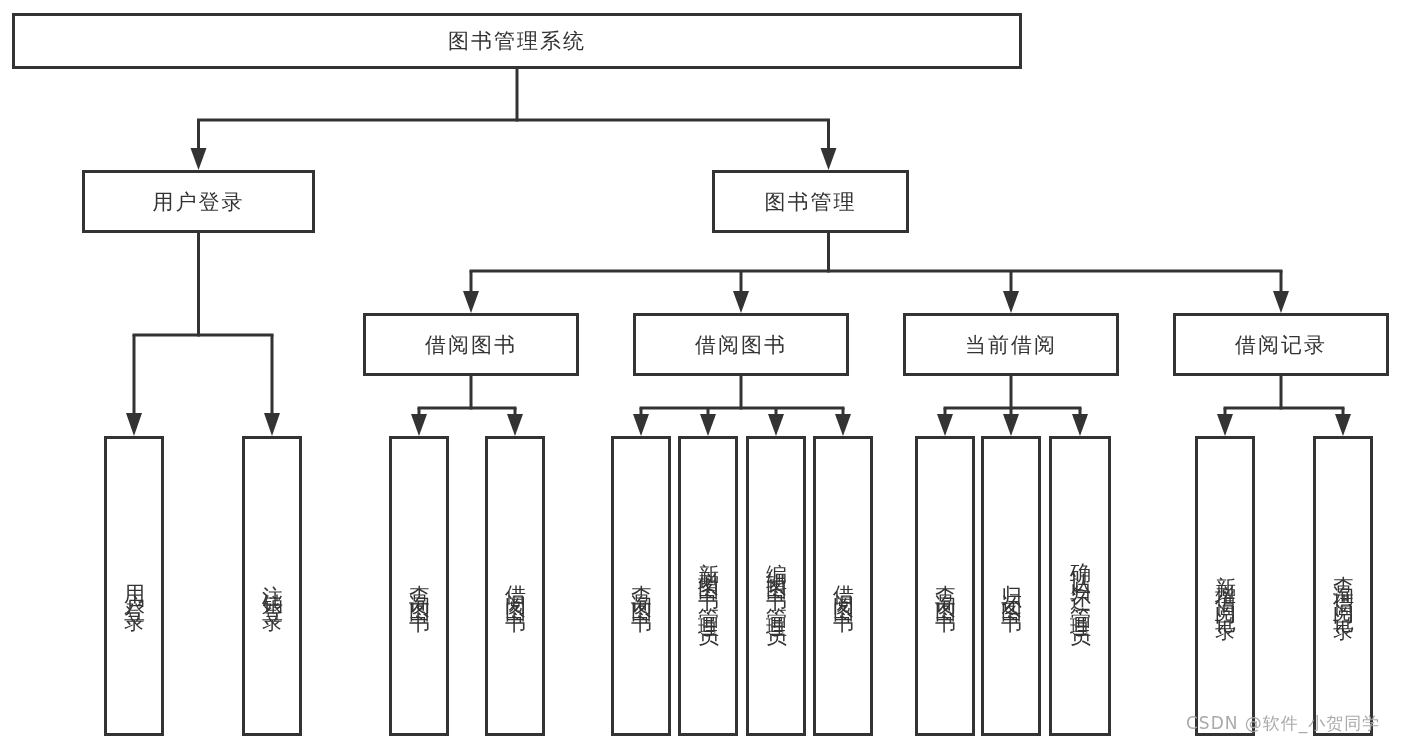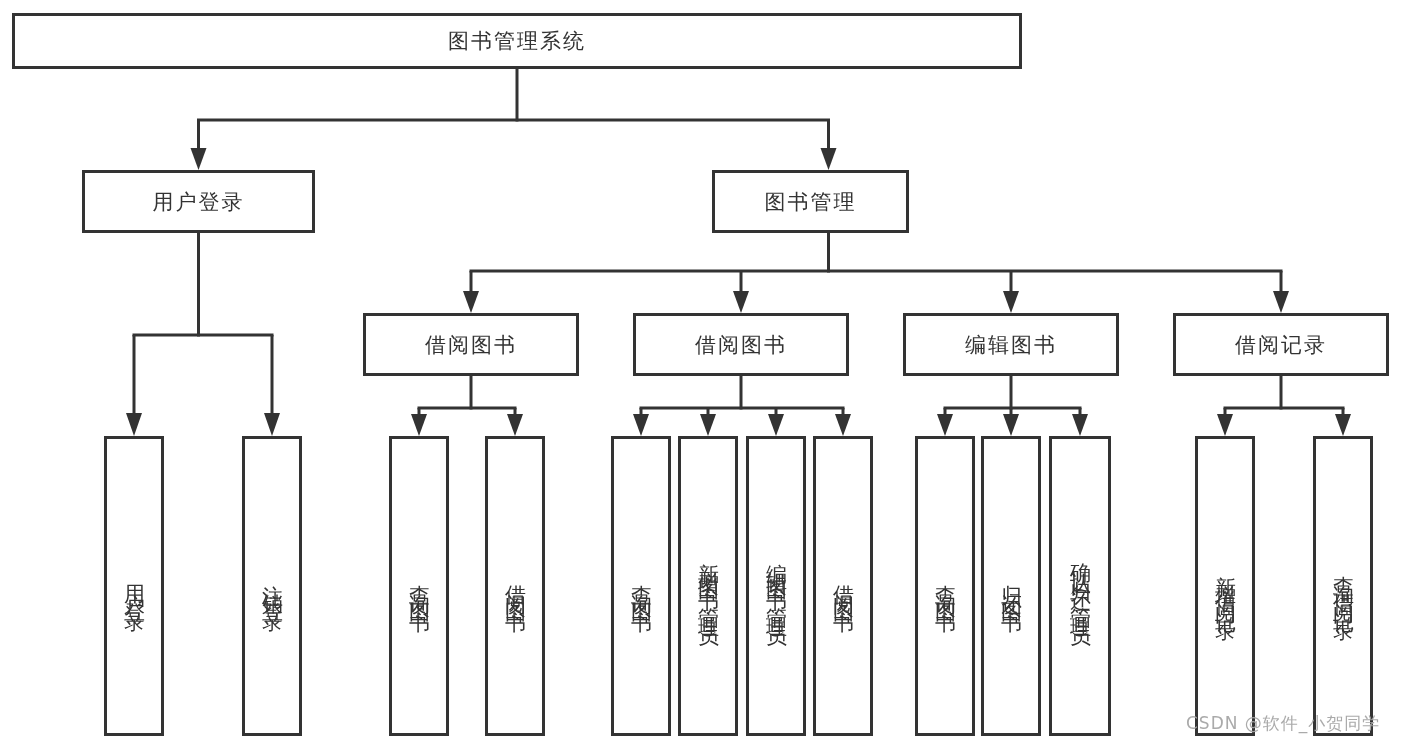--- a/index.html
+++ b/index.html
@@ -96,21 +96,21 @@
     </g>
   </svg>
 
   <div class="box h-box root-box">图书管理系统</div>
 
   <div class="box h-box l2-box" style="left:82px;top:170px;width:233px;">用户登录</div>
   <div class="box h-box l2-box" style="left:712px;top:170px;width:197px;">图书管理</div>
 
   <div class="box h-box l3-box" style="left:363px;top:313px;width:216px;">借阅图书</div>
   <div class="box h-box l3-box" style="left:633px;top:313px;width:216px;">借阅图书</div>
-  <div class="box h-box l3-box" style="left:903px;top:313px;width:216px;">编辑图书</div>
+  <div class="box h-box l3-box" style="left:903px;top:313px;width:216px;">当前借阅</div>
   <div class="box h-box l3-box" style="left:1173px;top:313px;width:216px;">借阅记录</div>
 
   <div class="box v-box" style="left:104px;">用户登录</div>
   <div class="box v-box" style="left:242px;">注销登录</div>
 
   <div class="box v-box" style="left:389px;">查询图书</div>
   <div class="box v-box" style="left:485px;">借阅图书</div>
 
   <div class="box v-box" style="left:611px;">查询图书</div>
   <div class="box v-box" style="left:678px;">新增图书（管理员）</div>

